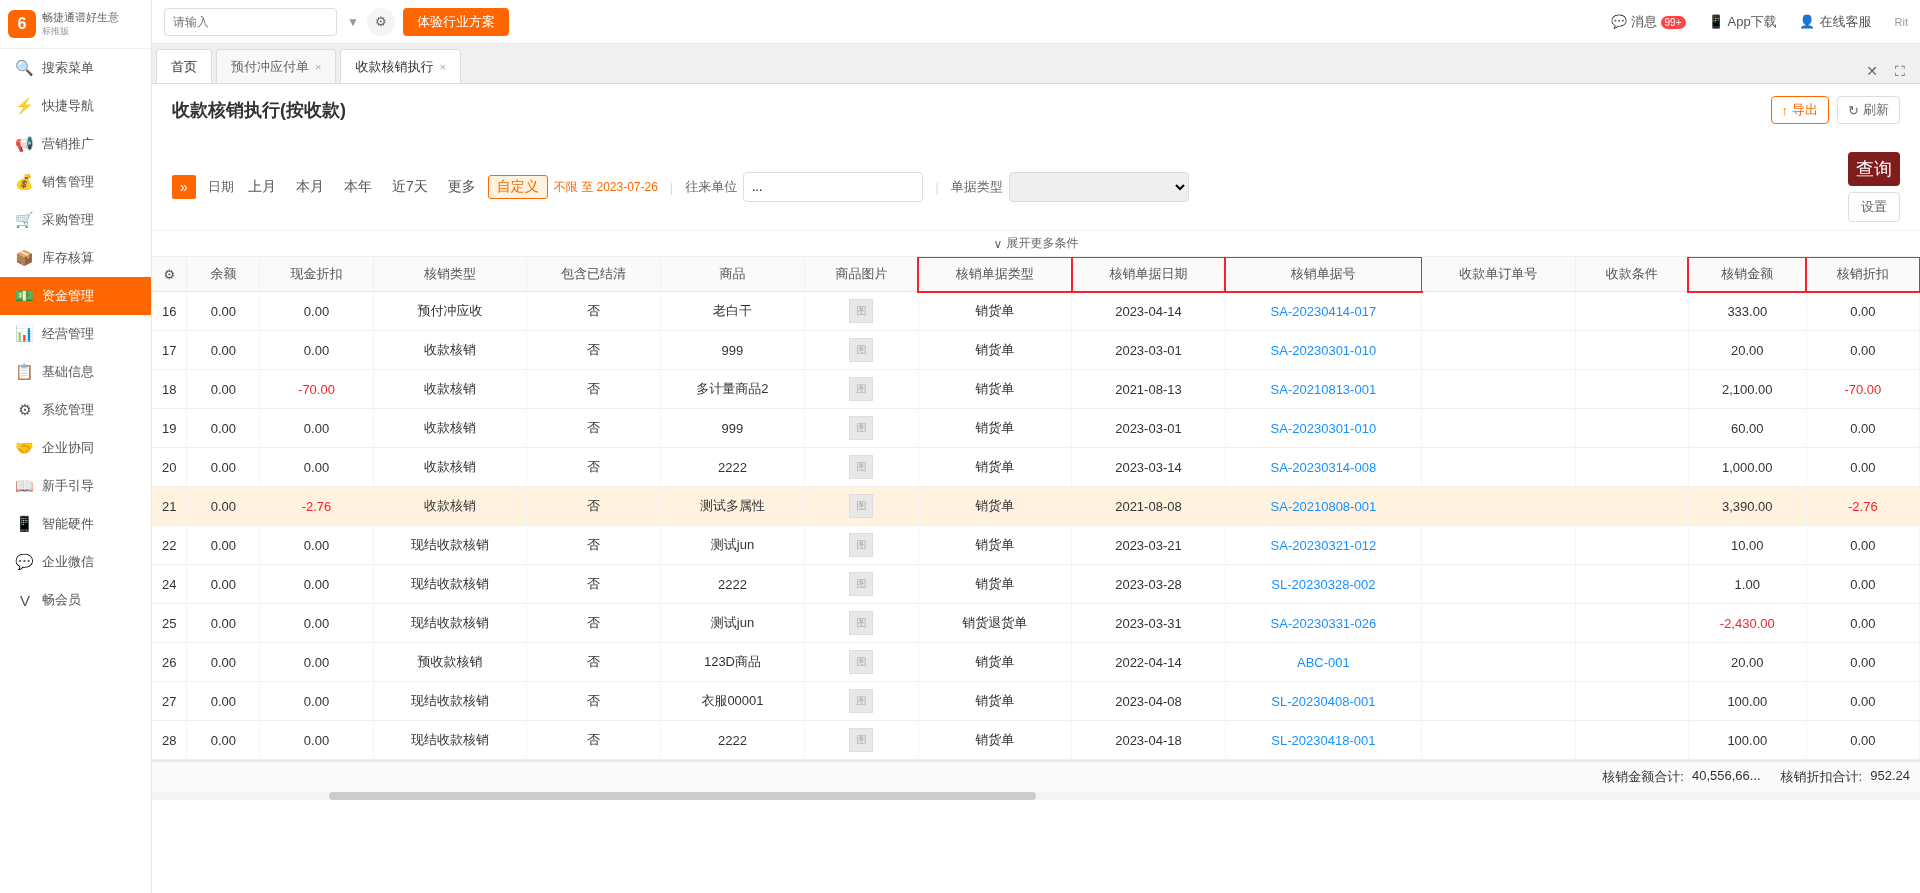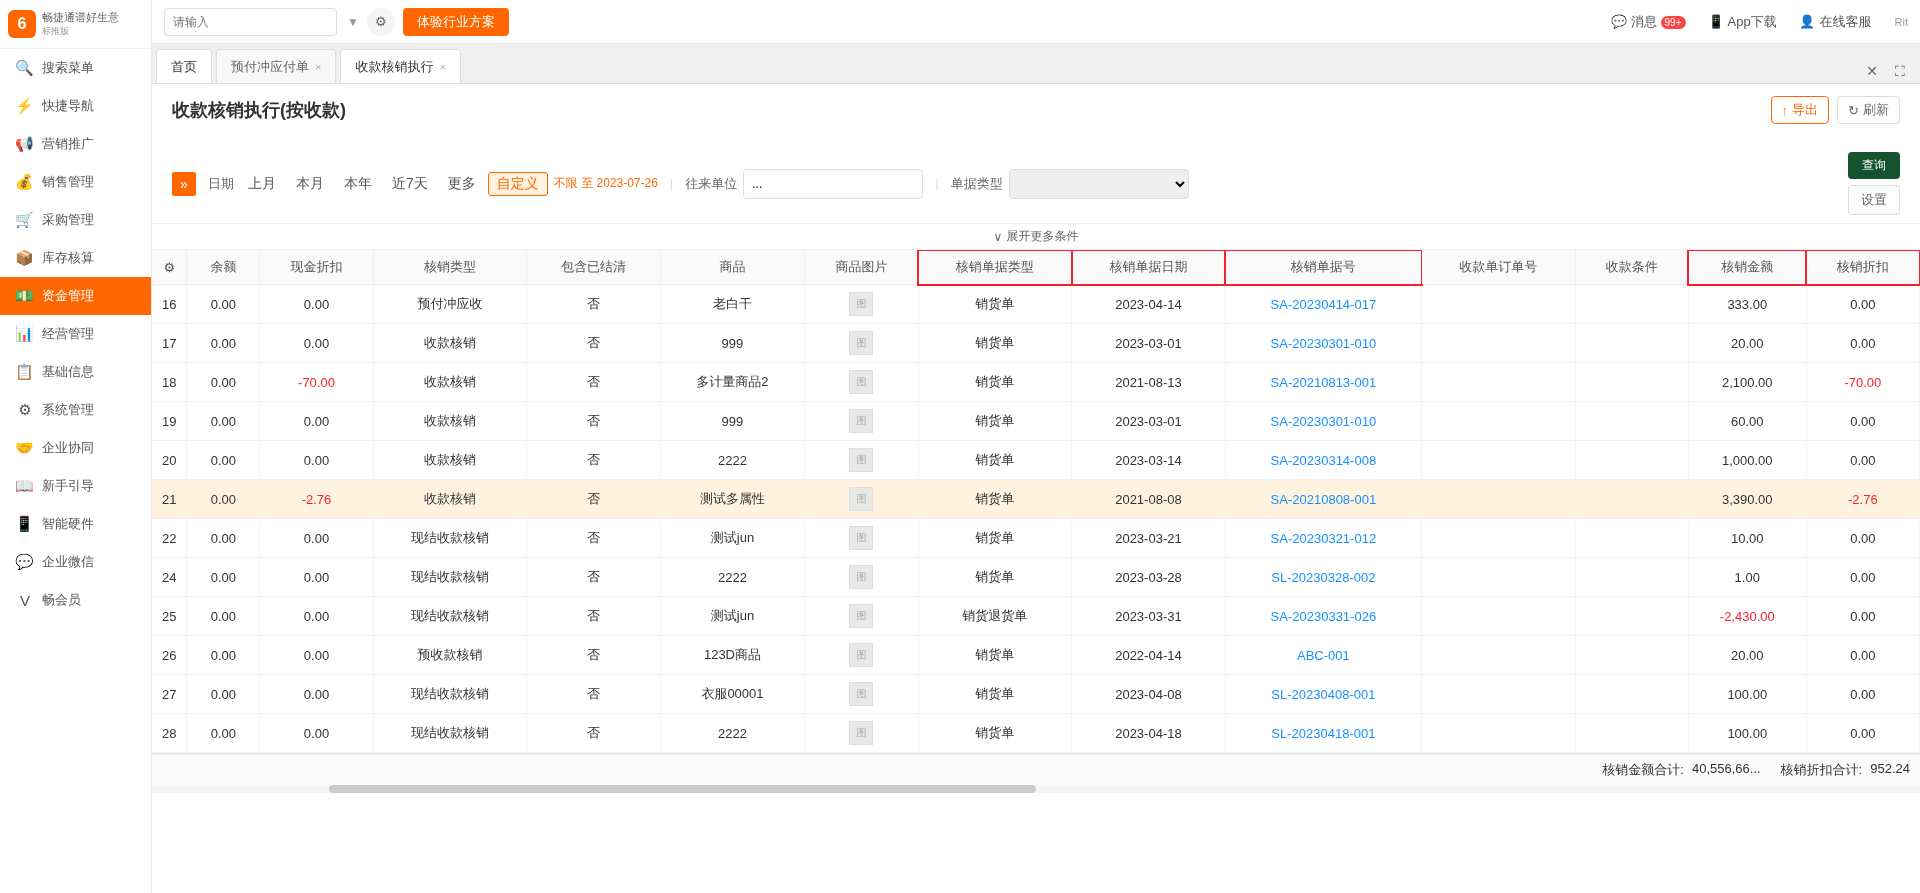--- a/index.html
+++ b/index.html
@@ -49,21 +49,21 @@
     .filter-expand-btn { width: 24px; height: 24px; background: #ff6600; color: #fff; border-radius: 2px; display: flex; align-items: center; justify-content: center; cursor: pointer; font-size: 14px; }
     .filter-group { display: flex; align-items: center; gap: 6px; }
     .filter-label { color: #666; font-size: 13px; white-space: nowrap; }
     .filter-date-btns { display: flex; gap: 4px; align-items: center; }
     .date-btn { padding: 2px 8px; font-size: 14px; cursor: pointer; color: #555; border-radius: 3px; }
     .date-btn.custom { background: #fff3e0; color: #ff6600; border: 1px solid #ff6600; padding: 2px 8px; border-radius: 3px; }
     .filter-date-range { font-size: 12px; color: #ff6600; }
     .filter-separator { color: #ddd; }
     .filter-input { height: 30px; border: 1px solid #ddd; border-radius: 4px; padding: 0 8px; font-size: 12px; min-width: 180px; }
     .filter-select { height: 30px; border: 1px solid #ddd; border-radius: 4px; padding: 0 8px; font-size: 12px; min-width: 180px; }
-    .btn-query { background: #14532d; color: #fff; border: none; border-radius: 4px; padding: 5px 12px; cursor: pointer; font-size: 12px; }
+    .btn-query { background: #7f1d1d; color: #fff; border: none; border-radius: 4px; padding: 5px 4px; cursor: pointer; font-size: 18px; }
     .btn-setting { background: #fff; color: #666; border: 1px solid #ddd; border-radius: 4px; padding: 5px 12px; cursor: pointer; font-size: 13px; margin-top: 2px; }
     .expand-more { display: flex; align-items: center; gap: 4px; color: #666; font-size: 12px; cursor: pointer; margin: 0 auto; padding: 4px 16px; }
 
     
     .table-container { flex: 1; overflow: auto; background: #fff; margin: 0; }
     .data-table { width: 100%; border-collapse: collapse; font-size: 13px; }
     .data-table th { background: #fafafa; border-bottom: 1px solid #e8e8e8; border-right: 1px solid #f0f0f0; padding: 8px 10px; text-align: center; color: #555; font-weight: 500; white-space: nowrap; position: sticky; top: 0; z-index: 1; }
     .data-table td { border-bottom: 1px solid #f0f0f0; border-right: 1px solid #f5f5f5; padding: 7px 10px; text-align: center; color: #333; white-space: nowrap; }
     .data-table tr.highlighted td { background: #fff3e0; }
     .link-cell { color: #1890ff; cursor: pointer; text-decoration: none; }

